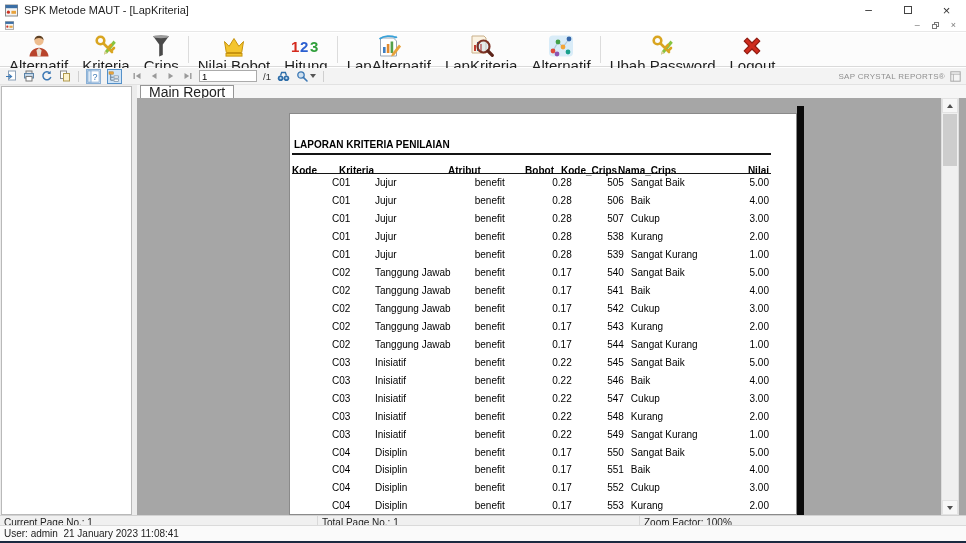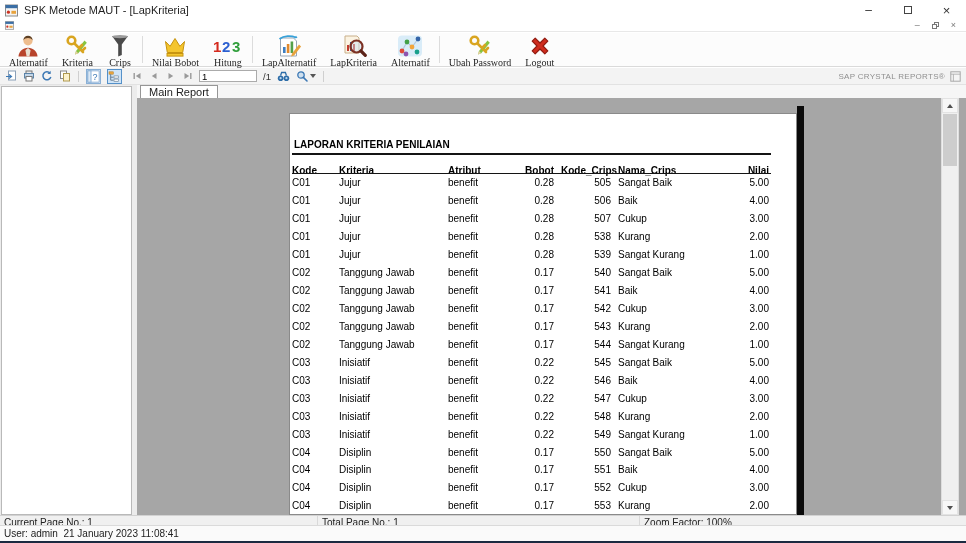--- a/index.html
+++ b/index.html
@@ -21,48 +21,48 @@
   .mdi-controls{margin-left:auto;display:flex;gap:12px;margin-right:10px;align-items:center;color:#777;}
   .mdi-btn{font-size:9px;line-height:9px;display:flex;align-items:center;}
   .glyph-restore{position:relative;width:7px;height:7px;display:inline-block;}
   .glyph-restore i{position:absolute;border:1px solid #777;width:5px;height:5px;display:block;}
   .glyph-restore i:nth-child(1){right:0;top:0;}
   .glyph-restore i:nth-child(2){left:0;bottom:0;background:#fff;}
   
   .toolbar{position:absolute;top:33px;left:0;right:0;height:34px;background:#fcfcfc;border-bottom:1px solid #dadada;display:flex;align-items:flex-start;padding-left:2px;}
   .tb-btn{display:flex;flex-direction:column;align-items:center;padding:1px 7px 0;cursor:default;}
   .ticon{height:23px;display:flex;align-items:center;justify-content:center;}
-  .tlabel{font-size:10px;color:#1f1f1f;margin-top:0px;white-space:nowrap;font-family:Liberation Serif, serif;}
+  .tlabel{font-size:15px;color:#1f1f1f;margin-top:0px;white-space:nowrap;}
   .tb-sep{width:1px;background:#dcdcdc;margin:3px 2px;align-self:stretch;}
   
   .crtoolbar{position:absolute;top:68px;left:0;right:0;height:17px;background:#f3f3f3;border-bottom:1px solid #e2e2e2;display:flex;align-items:center;padding:0 5px;gap:6px;}
   .cr-icon{display:flex;align-items:center;justify-content:center;height:13px;}
   .cr-sep{width:1px;height:11px;background:#cfcfcf;margin:0 1px;}
   .cr-toggle{border:1px solid #8ab0d6;background:#fff;display:flex;padding:0;}
   .cr-toggle.pressed{background:#cfe4f7;border-color:#5591c9;}
   .nav-group{display:flex;gap:7px;align-items:center;margin-left:4px;}
   .page-input{width:58px;height:12px;font-size:9.5px;border:1px solid #ababab;padding:0 2px;font-family:"Liberation Sans",sans-serif;background:#fff;}
   .page-total{font-size:9.5px;color:#333;}
   .caret-down{width:0;height:0;border-left:3px solid transparent;border-right:3px solid transparent;border-top:4px solid #555;display:inline-block;margin-left:2px;}
   .cr-brand{margin-left:auto;display:flex;align-items:center;gap:5px;font-size:8px;color:#8f8f8f;letter-spacing:.3px;white-space:nowrap;}
   
   .mainarea{position:absolute;top:85px;left:0;right:0;bottom:28px;background:#ececec;}
   .grouptree{position:absolute;left:1px;top:1px;width:131px;bottom:0;background:#fff;border:1px solid #b9b9b9;}
   .tabstrip{position:absolute;left:137px;top:0;right:0;height:13px;background:#f6f6f6;}
-  .tab{position:absolute;left:3px;top:0;height:13px;background:#fff;border:1px solid #969696;border-bottom:none;font-size:11px;color:#222;padding:0 8px;display:flex;align-items:center;}
+  .tab{position:absolute;left:3px;top:0;height:13px;background:#fff;border:1px solid #969696;border-bottom:none;font-size:14px;color:#222;padding:0 8px;display:flex;align-items:center;}
   .viewport{position:absolute;left:137px;top:13px;right:0;bottom:0;background:#a6a6a6;overflow:hidden;}
   .page{position:absolute;left:152px;top:15px;width:508px;bottom:0;background:#fff;border:1px solid #8a8a8a;overflow:hidden;}
   .pageshadow{position:absolute;left:660px;top:8px;width:7px;bottom:0;background:#0b0b0b;}
   
   .rpt-title{position:absolute;left:4px;top:25px;font-size:10px;font-weight:bold;color:#000;white-space:nowrap;}
   .rule-thick{position:absolute;left:2px;top:39px;width:479px;height:2px;background:#141414;}
   .rule-thin{position:absolute;left:2px;top:59px;width:479px;height:1px;background:#141414;}
   .rpt-header{position:absolute;left:2px;top:41px;width:477px;height:23px;display:flex;align-items:flex-end;padding-bottom:2px;font-weight:bold;font-size:10px;color:#000;}
   .rpt-rows{position:absolute;left:2px;top:60px;width:477px;}
-  .trow{display:flex;height:17.95px;align-items:center;font-size:10px;color:#000;}
+  .trow{display:flex;height:17.95px;align-items:center;font-size:10px;color:#000;margin-left:40px;}
   .tcell{white-space:nowrap;overflow:visible;}
   .c0{width:47px;}
   .c1{width:109px;}
   .c2{width:57px;}
   .c3{width:49px;text-align:right;}
   .c4{width:57px;text-align:right;}
   .c5{width:134px;padding-left:7px;}
   .c6{width:24px;text-align:right;}
   .rpt-header .c4{text-align:right;padding-left:7px;}
   

